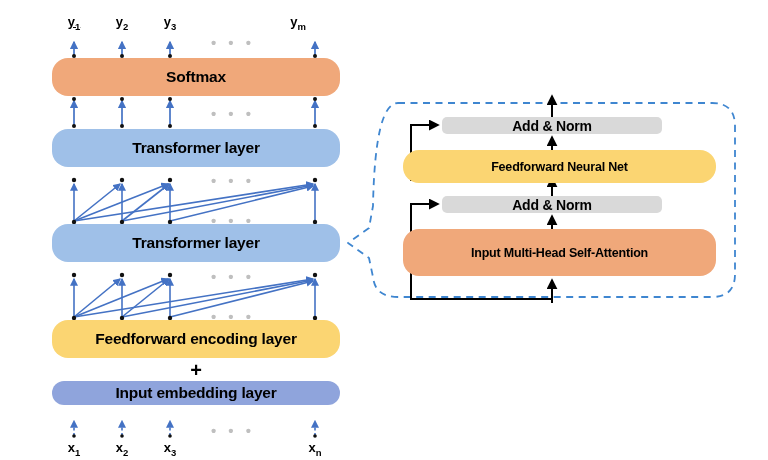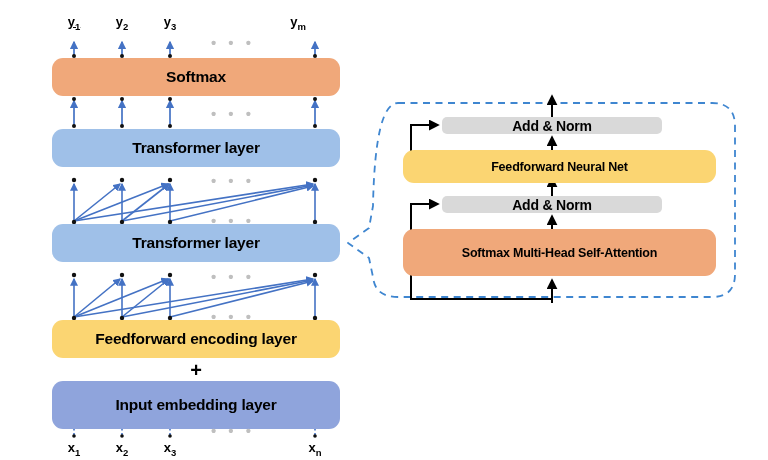--- a/index.html
+++ b/index.html
@@ -24,21 +24,21 @@
     width: 768px;
     height: 460px;
     overflow: visible;
   }
   .box {
     position: absolute;
     box-sizing: border-box;
     display: flex;
     align-items: center;
     justify-content: center;
-    border-radius: 11px;
+    border-radius: 16px;
     color: #000000;
     font-weight: bold;
     letter-spacing: -0.2px;
     white-space: nowrap;
   }
   .box-lg { font-size: 15.5px; }
   .box-md { font-size: 12.5px; }
   .box-sm { font-size: 14px; }
 
   .lbl {
@@ -209,21 +209,21 @@
   </svg>
 
   <div class="box box-lg" style="left:52px;top:58px;width:288px;height:38px;background:#F0A87A;">Softmax</div>
 
   <div class="box box-lg" style="left:52px;top:129px;width:288px;height:38px;background:#9FC0E8;">Transformer layer</div>
 
   <div class="box box-lg" style="left:52px;top:224px;width:288px;height:38px;background:#9FC0E8;">Transformer layer</div>
 
   <div class="box box-lg" style="left:52px;top:320px;width:288px;height:38px;background:#FBD572;">Feedforward encoding layer</div>
 
-  <div class="box box-lg" style="left:52px;top:381px;width:288px;height:48px;background:#8FA4DC;">Input embedding layer</div>
+  <div class="box box-lg" style="left:52px;top:381px;width:288px;height:24px;background:#8FA4DC;">Input embedding layer</div>
 
   <div class="plus" style="left:196px;top:370px;">+</div>
 
   <div class="lbl" style="left:74px;top:14px;text-decoration:underline;">
     <span>y</span><sub>1</sub>
   </div>
   <div class="lbl" style="left:122px;top:14px;">
     <span>y</span><sub>2</sub>
   </div>
   <div class="lbl" style="left:170px;top:14px;text-align:right;">
@@ -253,15 +253,15 @@
   <div class="dots" style="left:233px;top:276px;">• • •</div>
   <div class="dots" style="left:233px;top:316px;">• • •</div>
   <div class="dots" style="left:233px;top:430px;">• • •</div>
 
   <div class="box box-sm" style="left:442px;top:117px;width:220px;height:17px;border-radius:5px;background:#D9D9D9;">Add &amp; Norm</div>
 
   <div class="box box-md" style="left:403px;top:150px;width:313px;height:33px;background:#FBD572;">Feedforward Neural Net</div>
 
   <div class="box box-sm" style="left:442px;top:196px;width:220px;height:17px;border-radius:5px;background:#D9D9D9;">Add &amp; Norm</div>
 
-  <div class="box box-md" style="left:403px;top:229px;width:313px;height:47px;background:#F0A87A;">Softmax Multi-Head Self-Attention</div>
+  <div class="box box-md" style="left:403px;top:229px;width:313px;height:47px;background:#F0A87A;">Input Multi-Head Self-Attention</div>
 
 </div>
 
 </body></html>

